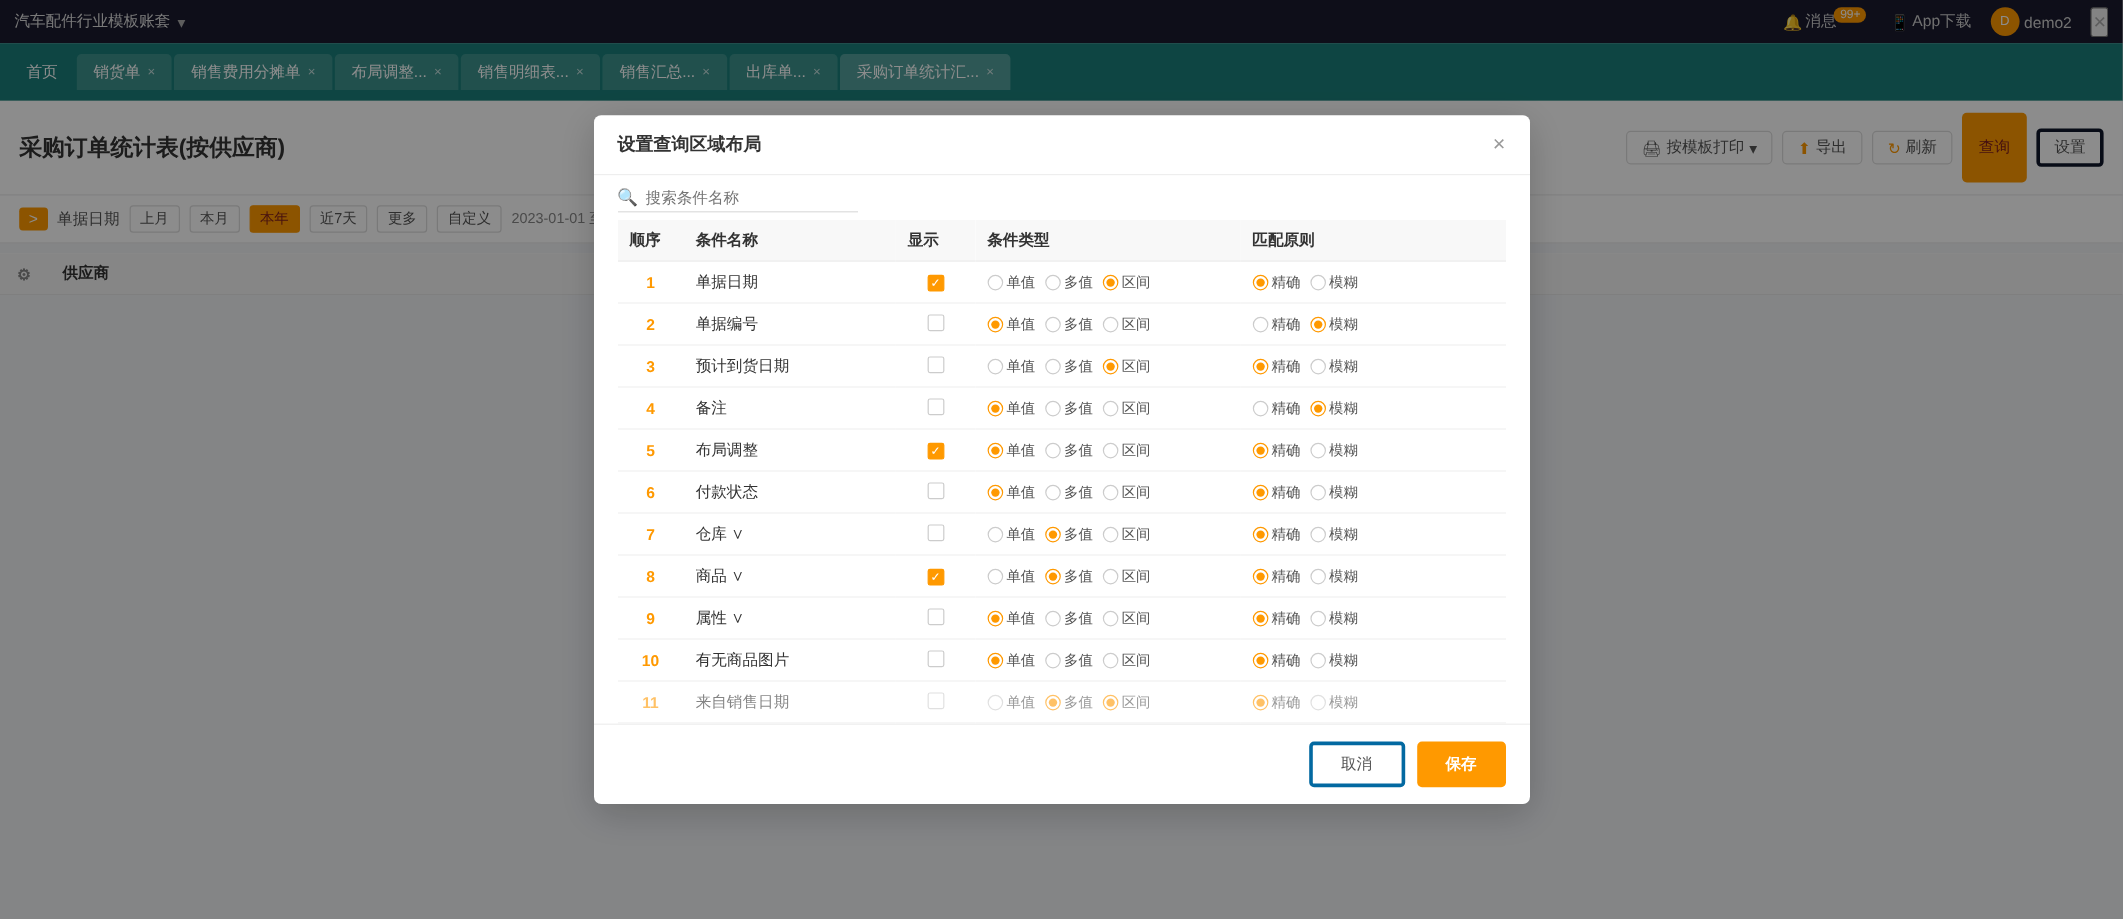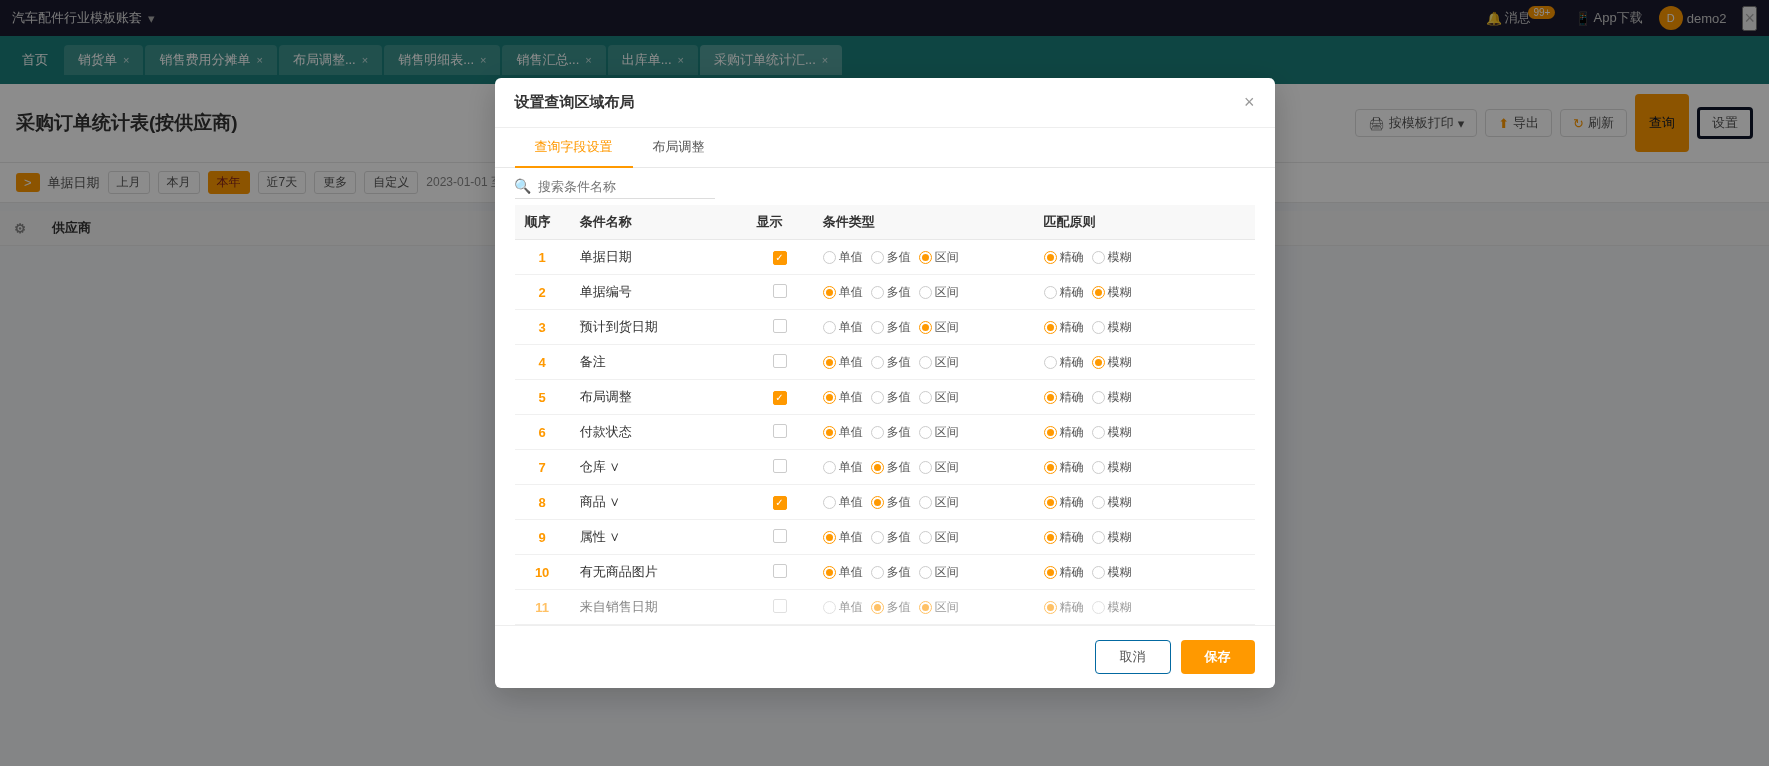--- a/index.html
+++ b/index.html
@@ -52,21 +52,21 @@
       border-bottom: 1px solid #e8e8e8;
       display: flex;
       align-items: center;
       justify-content: space-between;
     }
     .page-title { font-size: 19px; font-weight: bold; color: #333; }
     .header-actions { display: flex; align-items: center; gap: 8px; }
     .btn-print { background: #fff; border: 1px solid #ddd; padding: 4px 12px; border-radius: 4px; cursor: pointer; font-size: 13px; color: #555; display: flex; align-items: center; gap: 4px; }
     .btn-export { background: #fff; border: 1px solid #ddd; padding: 4px 12px; border-radius: 4px; cursor: pointer; font-size: 13px; color: #555; display: flex; align-items: center; gap: 4px; }
     .btn-refresh { background: #fff; border: 1px solid #ddd; padding: 4px 12px; border-radius: 4px; cursor: pointer; font-size: 13px; color: #555; display: flex; align-items: center; gap: 4px; }
-    .btn-query { background: #f90; color: #0f172a; border: none; padding: 20px 14px; border-radius: 4px; cursor: pointer; font-size: 13px; }
+    .btn-query { background: #f90; color: #7f1d1d; border: none; padding: 20px 14px; border-radius: 4px; cursor: pointer; font-size: 13px; }
     .btn-settings { background: #fff; border: 3px solid #0f172a; padding: 4px 12px; border-radius: 4px; cursor: pointer; font-size: 13px; color: #555; }
 
     
     .filter-bar {
       background: #fff;
       padding: 8px 16px;
       border-bottom: 1px solid #e8e8e8;
       display: flex;
       align-items: center;
       gap: 8px;
@@ -243,21 +243,21 @@
     
     .dialog-footer {
       padding: 14px 20px;
       display: flex;
       justify-content: flex-end;
       gap: 10px;
       border-top: 1px solid #eee;
     }
     .btn-cancel {
       padding: 7px 24px;
-      border: 1px solid #0369a1;
+      border: 3px solid #0369a1;
       border-radius: 4px;
       background: #fff;
       font-size: 13px;
       color: #555;
       cursor: pointer;
     }
     .btn-save {
       padding: 7px 24px;
       border: none;
       border-radius: 4px;
@@ -384,28 +384,20 @@
 </div>
 
 <div class="overlay">
   <div class="dialog">
 
     <div class="dialog-header">
       <span class="dialog-title">设置查询区域布局</span>
       <button class="dialog-close">×</button>
     </div>
 
-    <div class="dialog-tabs">
-      <div class="dialog-tab active">
-        <span>查询字段设置</span>
-      </div>
-      <div class="dialog-tab">
-        <span>布局调整</span>
-      </div>
-    </div>
 
     <div class="dialog-search">
       <div class="search-wrapper">
         <span class="search-icon">🔍</span>
         <input class="search-input" type="text" placeholder="搜索条件名称" style="">
       </div>
     </div>
 
     <div class="dialog-table-wrapper">
       <table class="dialog-table">

